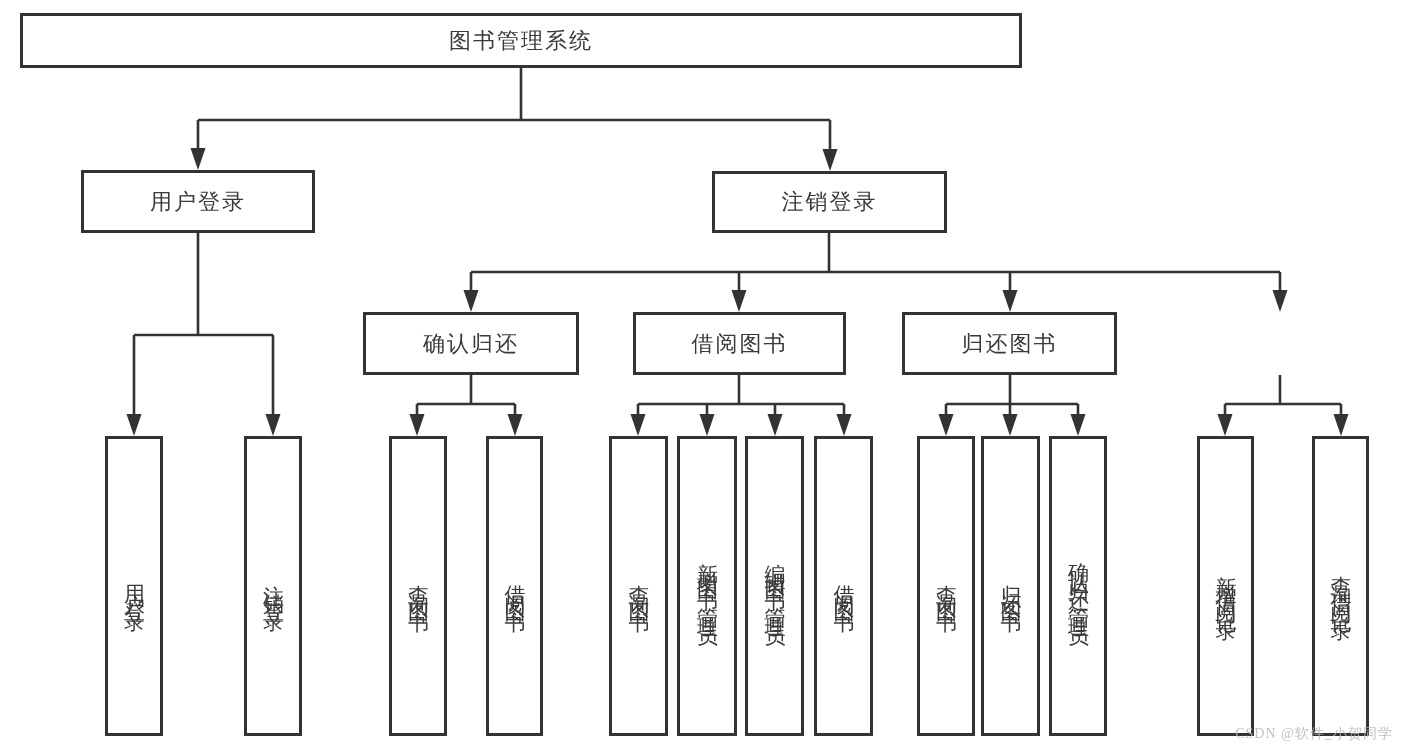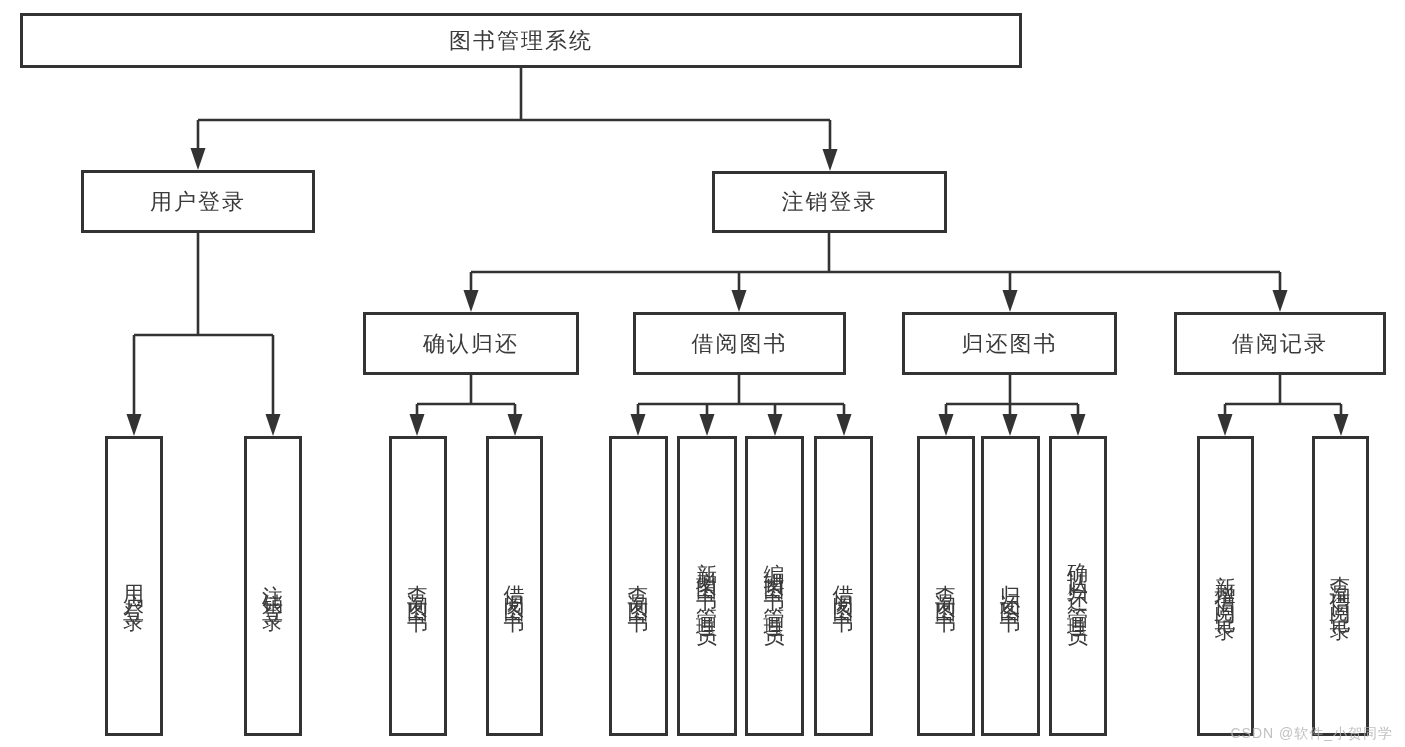--- a/index.html
+++ b/index.html
@@ -6,21 +6,21 @@
     --line:#333333;
     --text:#3a3a3a;
     --wm:#b5b5b5;
     --bg:#ffffff;
   }
   html,body{margin:0;padding:0;background:var(--bg);}
   .canvas{
     position:relative;
     width:1405px;height:747px;
     background:var(--bg);
-    font-family:Liberation Sans, sans-serif;
+    font-family:Liberation Serif, serif;
     overflow:hidden;
   }
   .connector{position:absolute;left:0;top:0;width:1405px;height:747px;}
   .connector path{stroke:var(--line);stroke-width:2.6;fill:none;}
   .connector polygon{fill:var(--line);stroke:none;}
   .box{
     position:absolute;
     box-sizing:border-box;
     border:3px solid var(--line);
     background:#fff;
@@ -117,23 +117,20 @@
 
   <div class="box hbox" style="left:363px;top:312px;width:216px;height:63px">
     <span>确认归还</span>
   </div>
   <div class="box hbox" style="left:633px;top:312px;width:213px;height:63px">
     <span>借阅图书</span>
   </div>
   <div class="box hbox" style="left:902px;top:312px;width:215px;height:63px">
     <span>归还图书</span>
   </div>
-  <div class="box hbox" style="left:1174px;top:312px;width:212px;height:63px">
-    <span>借阅记录</span>
-  </div>
 
   <div class="box vbox" style="left:105px;top:436px;width:58px;height:300px">
     <span class="vtext">用户登录</span>
   </div>
   <div class="box vbox" style="left:244px;top:436px;width:58px;height:300px">
     <span class="vtext">注销登录</span>
   </div>
 
   <div class="box vbox" style="left:389px;top:436px;width:58px;height:300px">
     <span class="vtext">查询图书</span>

